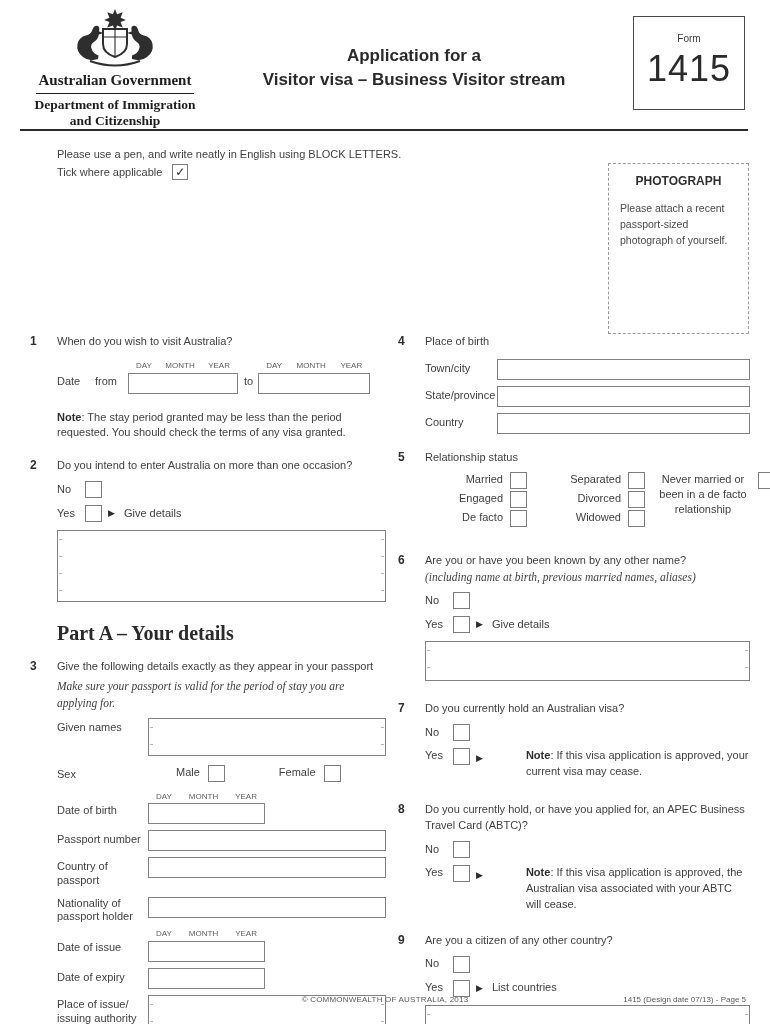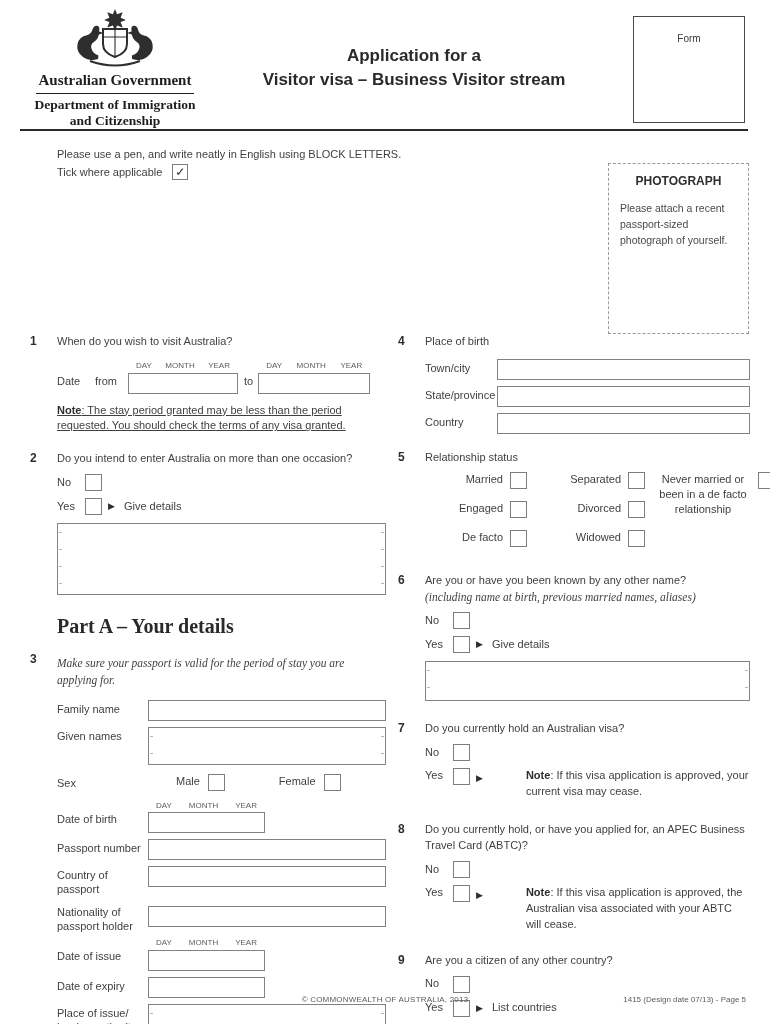--- a/index.html
+++ b/index.html
@@ -9,21 +9,21 @@
     font-family:"Liberation Sans", sans-serif; color:#3f3f3f;
   }
   
   .crest-block { position:absolute; left:28px; top:8px; width:174px; text-align:center; }
   .crest-svg { display:block; margin:0 auto; }
   .gov-name { font-family:"Liberation Serif", serif; font-weight:bold; font-size:15px; color:#1d1d1d; margin-top:2px; }
   .gov-divider { width:158px; border-top:1.6px solid #1d1d1d; margin:4px auto 3px auto; }
   .dept-name { font-family:"Liberation Serif", serif; font-weight:bold; font-size:13.5px; color:#1d1d1d; line-height:1.2; }
   .doc-title { position:absolute; left:218px; top:44px; width:392px; text-align:center;
     font-weight:bold; font-size:17px; color:#2a2a2a; line-height:1.4; }
-  .form-box { position:absolute; left:633px; top:16px; width:112px; height:107px;
+  .form-box { position:absolute; left:633px; top:16px; width:112px; height:94px;
     border:1.5px solid #4a4a4a; text-align:center; box-sizing:border-box; }
   .form-box .form-word { font-size:10px; color:#3a3a3a; margin-top:16px; }
   .form-box .form-number { font-size:36px; color:#2a2a2a; letter-spacing:1px; margin-top:4px; }
   .header-rule { position:absolute; left:20px; top:129px; width:728px; border-top:2px solid #2b2b2b; }
 
   
   .intro { position:absolute; left:57px; top:146px; font-size:11px; line-height:1.6; }
   .intro-row2 { display:flex; align-items:center; gap:10px; }
 
   
@@ -59,21 +59,21 @@
   
   .dmy-labels { display:flex; justify-content:space-between; padding:0 8px; font-size:8px; color:#5c5c5c; margin-bottom:1px; }
   .dmy-110 { width:110px; } .dmy-117 { width:117px; }
 
   
   .date-row { display:flex; align-items:flex-end; margin-top:10px; }
   .date-word { width:38px; padding-bottom:4px; }
   .from-word { width:33px; padding-bottom:4px; }
   .to-word { padding:0 5px 4px 6px; }
 
-  .note-para { margin-top:9px; width:318px; line-height:1.45;text-decoration:underline; }
+  .note-para { margin-top:16px; width:318px; line-height:1.45; }
 
   
   .yn-row { display:flex; align-items:center; margin-top:7px; }
   .yn-row.top { align-items:flex-start; }
   .yn-row.top .cb { margin-top:0; }
   .yn-label { width:28px; flex:none; }
   .yn-text { margin-left:2px; }
   .note-inline { flex:1; line-height:1.45;margin-left:36px; }
 
   .details-box { margin-top:8px; }
@@ -90,21 +90,21 @@
   .ffield { flex:1; }
   .sex-row { display:flex; align-items:center; margin-top:9px; }
   .sex-row .lbl { margin-right:8px;margin-left:28px; }
   .sex-gap { width:26px; }
 
   
   .frow-r .flabel { width:72px; }
 
   
   .rel-grid { display:flex; margin-top:6px; }
-  .rel-col { display:flex; flex-direction:column; gap:12px; }
+  .rel-col { display:flex; flex-direction:column; gap:2px; }
   .rel-c1 { width:112px; } .rel-c2 { width:118px; }
   .rel-row { display:flex; justify-content:flex-end; align-items:center; gap:7px; padding-right:10px; }
   .rel-c3 { flex:1; display:flex; justify-content:flex-end; gap:7px; }
   .rel-c3-text { width:96px; text-align:center; line-height:1.35; }
 
   .q6-italic { font-family:"Liberation Serif", serif; font-style:italic; font-size:11.5px; }
 
   
   .footer-copy { position:absolute; top:995px; left:0; width:100%; text-align:center;
     font-size:8px; color:#5a5a5a; letter-spacing:.2px; }
@@ -134,20 +134,21 @@
     </div>
   </div>
 
   <div class="doc-title">
     <div>Application for a</div>
     <div>Visitor visa – Business Visitor stream</div>
   </div>
 
   <div class="form-box">
     <div class="form-word">Form</div>
+    <div class="form-number">1415</div>
   </div>
 
   <div class="header-rule"></div>
 
   <div class="intro">
     <div>Please use a pen, and write neatly in English using BLOCK LETTERS.</div>
     <div class="intro-row2">
       <span>Tick where applicable</span>
       <span class="cb cb-sm">✓</span>
     </div>
@@ -207,28 +208,23 @@
         </div>
         <div class="box details-box guides" style="height:72px;"></div>
       </div>
     </div>
 
     <div class="part-a">Part A – Your details</div>
 
     <div class="q">
       <div class="qnum">3</div>
       <div class="qbody">
+        <div>Give the following details exactly as they appear in your passport</div>
         <div class="q3-italic">Make sure your passport is valid for the period of stay you are applying for.</div>
 
-        <div class="frow" style="margin-top:11px;">
-          <div class="flabel">Family name</div>
-          <div class="ffield">
-              <div class="box"></div>
-            </div>
-        </div>
         <div class="frow">
           <div class="flabel">Given names</div>
           <div class="ffield">
               <div class="box box-tall guides"></div>
             </div>
         </div>
 
         <div class="sex-row">
           <div class="flabel">Sex</div>
           <span class="lbl">Male</span>

